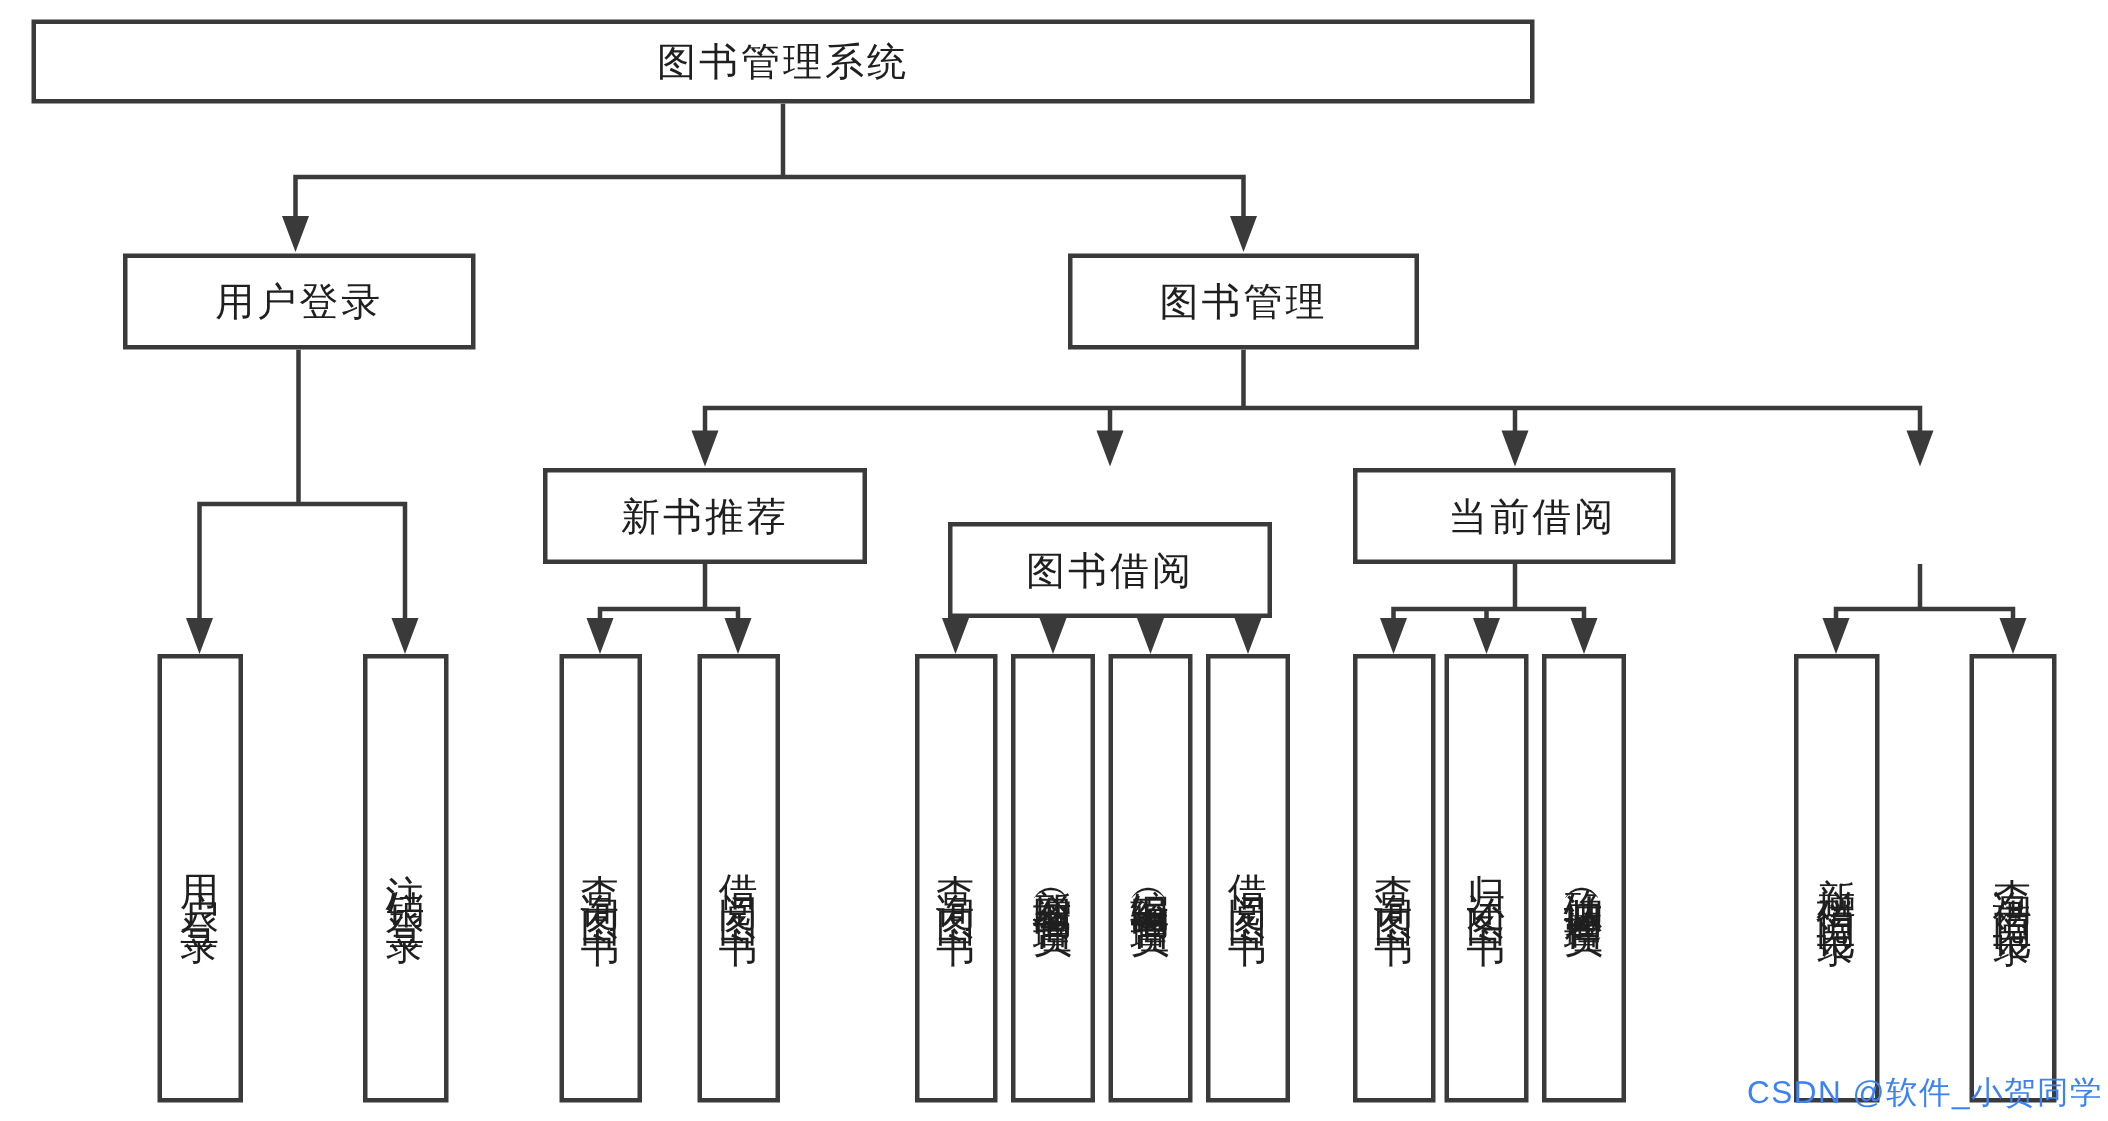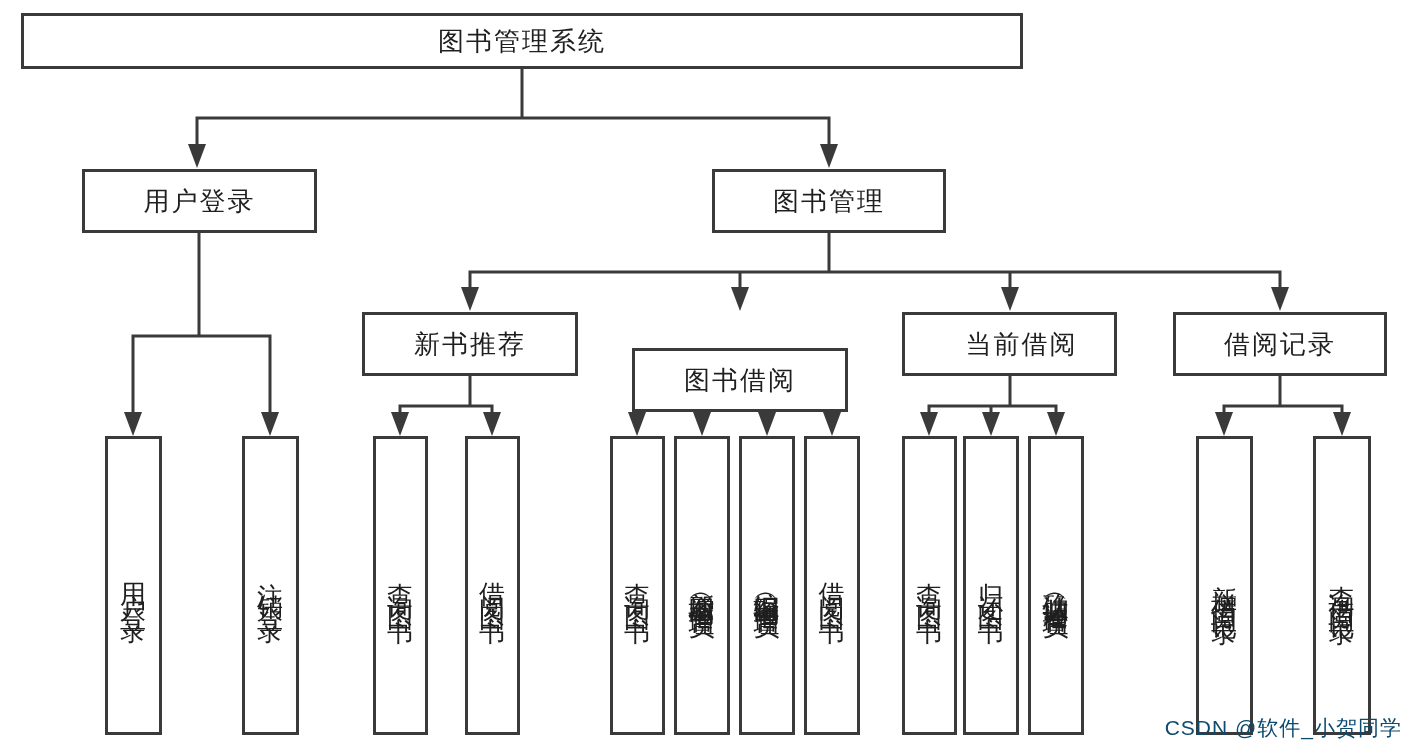--- a/index.html
+++ b/index.html
@@ -42,21 +42,21 @@
   }
   .ls4 { letter-spacing: 12px; }
   .ls6 { letter-spacing: 7px; }
   .ls9 { letter-spacing: 3px; }
   .watermark {
     position: absolute;
     top: 714px;
     right: 3px;
     font-size: 21px;
     letter-spacing: 1px;
-    color: #0c4a6e;
+    color: #3b82f6;
     z-index: 3;
     white-space: nowrap;
     text-align: right;
   }
 </style>
 </head>
 <body>
 
 <div id="stage">
 
@@ -136,23 +136,20 @@
 
   <div class="box hbox lvl2" style="left:712px; width:234px;">
     <span>图书管理</span>
   </div>
   <div class="box hbox lvl3" style="left:632px; width:216px;margin-top:36px;">
     <span>图书借阅</span>
   </div>
   <div class="box hbox lvl3" style="left:902px; width:215px;padding-left:24px;">
     <span>当前借阅</span>
   </div>
-  <div class="box hbox lvl3" style="left:1173px; width:214px;">
-    <span>借阅记录</span>
-  </div>
 
   <div class="box leaf" style="left:105px; width:57px;">
     <span class="leaf-label ls4">用户登录</span>
   </div>
   <div class="box leaf" style="left:242px; width:57px;">
     <span class="leaf-label ls4">注销登录</span>
   </div>
 
   <div class="box leaf" style="left:373px; width:55px;">
     <span class="leaf-label ls4">查询图书</span>

